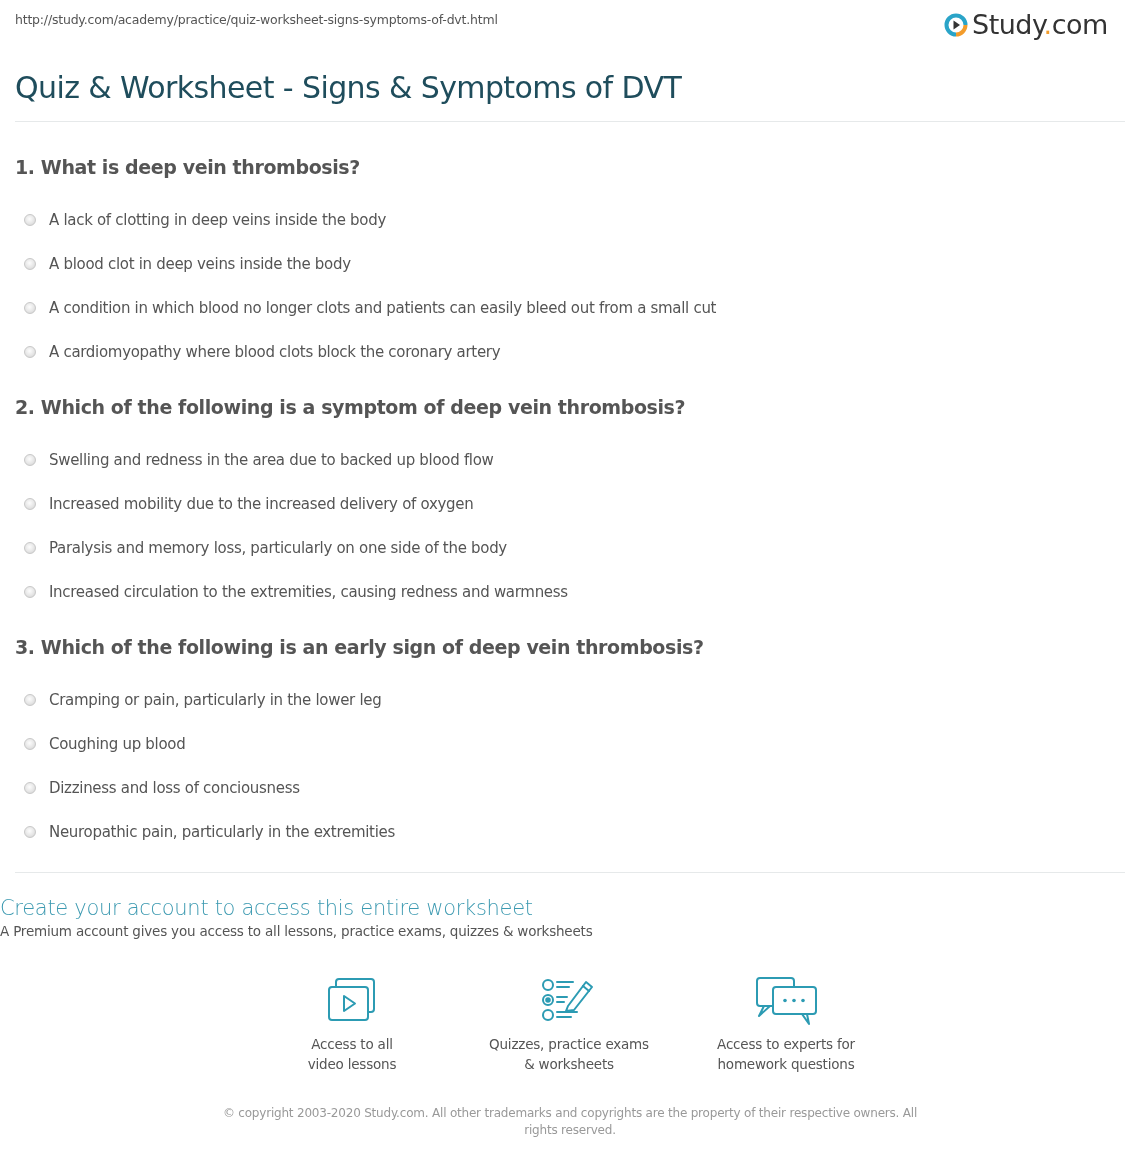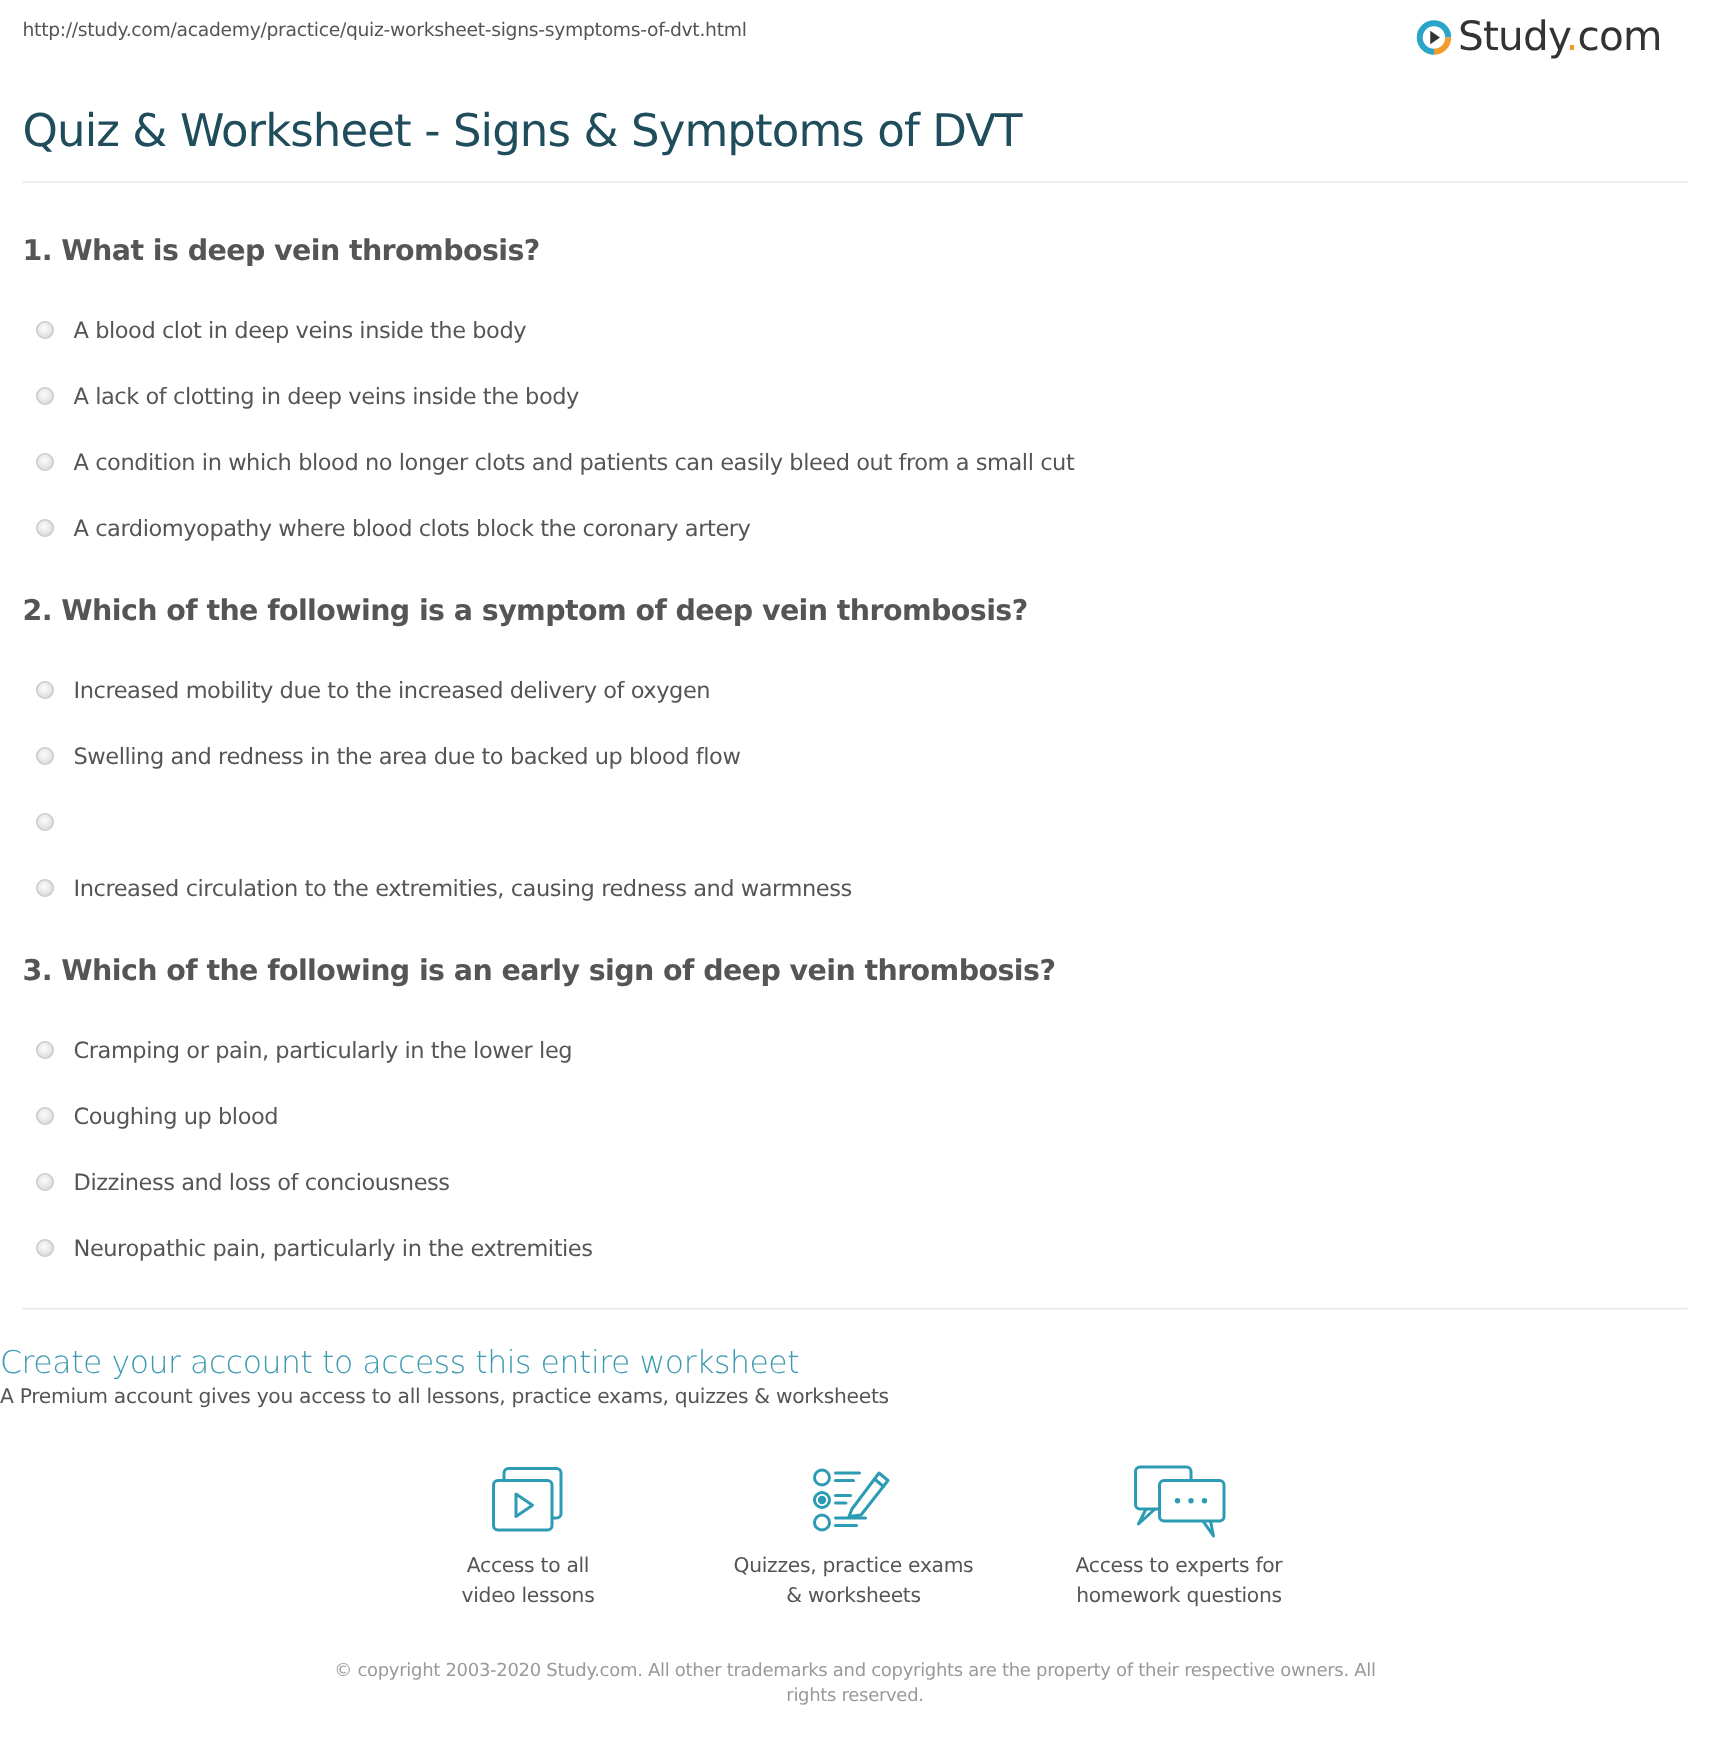--- a/index.html
+++ b/index.html
@@ -165,50 +165,51 @@
 </div>
 
 <h1 class="title">Quiz &amp; Worksheet - Signs &amp; Symptoms of DVT</h1>
 <div class="rule top"></div>
 
 <div class="question" id="q1">
   <div class="q-text">1. What is deep vein thrombosis?</div>
   <ul class="options">
     <li class="option">
       <span class="radio"></span>
+      <span class="opt-text">A lack of clotting in deep veins inside the body</span>
+    </li>
+    <li class="option">
+      <span class="radio"></span>
       <span class="opt-text">A blood clot in deep veins inside the body</span>
-    </li>
-    <li class="option">
-      <span class="radio"></span>
-      <span class="opt-text">A lack of clotting in deep veins inside the body</span>
     </li>
     <li class="option">
       <span class="radio"></span>
       <span class="opt-text">A condition in which blood no longer clots and patients can easily bleed out from a small cut</span>
     </li>
     <li class="option">
       <span class="radio"></span>
       <span class="opt-text">A cardiomyopathy where blood clots block the coronary artery</span>
     </li>
   </ul>
 </div>
 
 <div class="question" id="q2">
   <div class="q-text">2. Which of the following is a symptom of deep vein thrombosis?</div>
   <ul class="options">
     <li class="option">
       <span class="radio"></span>
+      <span class="opt-text">Swelling and redness in the area due to backed up blood flow</span>
+    </li>
+    <li class="option">
+      <span class="radio"></span>
       <span class="opt-text">Increased mobility due to the increased delivery of oxygen</span>
     </li>
     <li class="option">
       <span class="radio"></span>
-      <span class="opt-text">Swelling and redness in the area due to backed up blood flow</span>
-    </li>
-    <li class="option">
-      <span class="radio"></span>
+      <span class="opt-text">Paralysis and memory loss, particularly on one side of the body</span>
     </li>
     <li class="option">
       <span class="radio"></span>
       <span class="opt-text">Increased circulation to the extremities, causing redness and warmness</span>
     </li>
   </ul>
 </div>
 
 <div class="question" id="q3">
   <div class="q-text">3. Which of the following is an early sign of deep vein thrombosis?</div>

